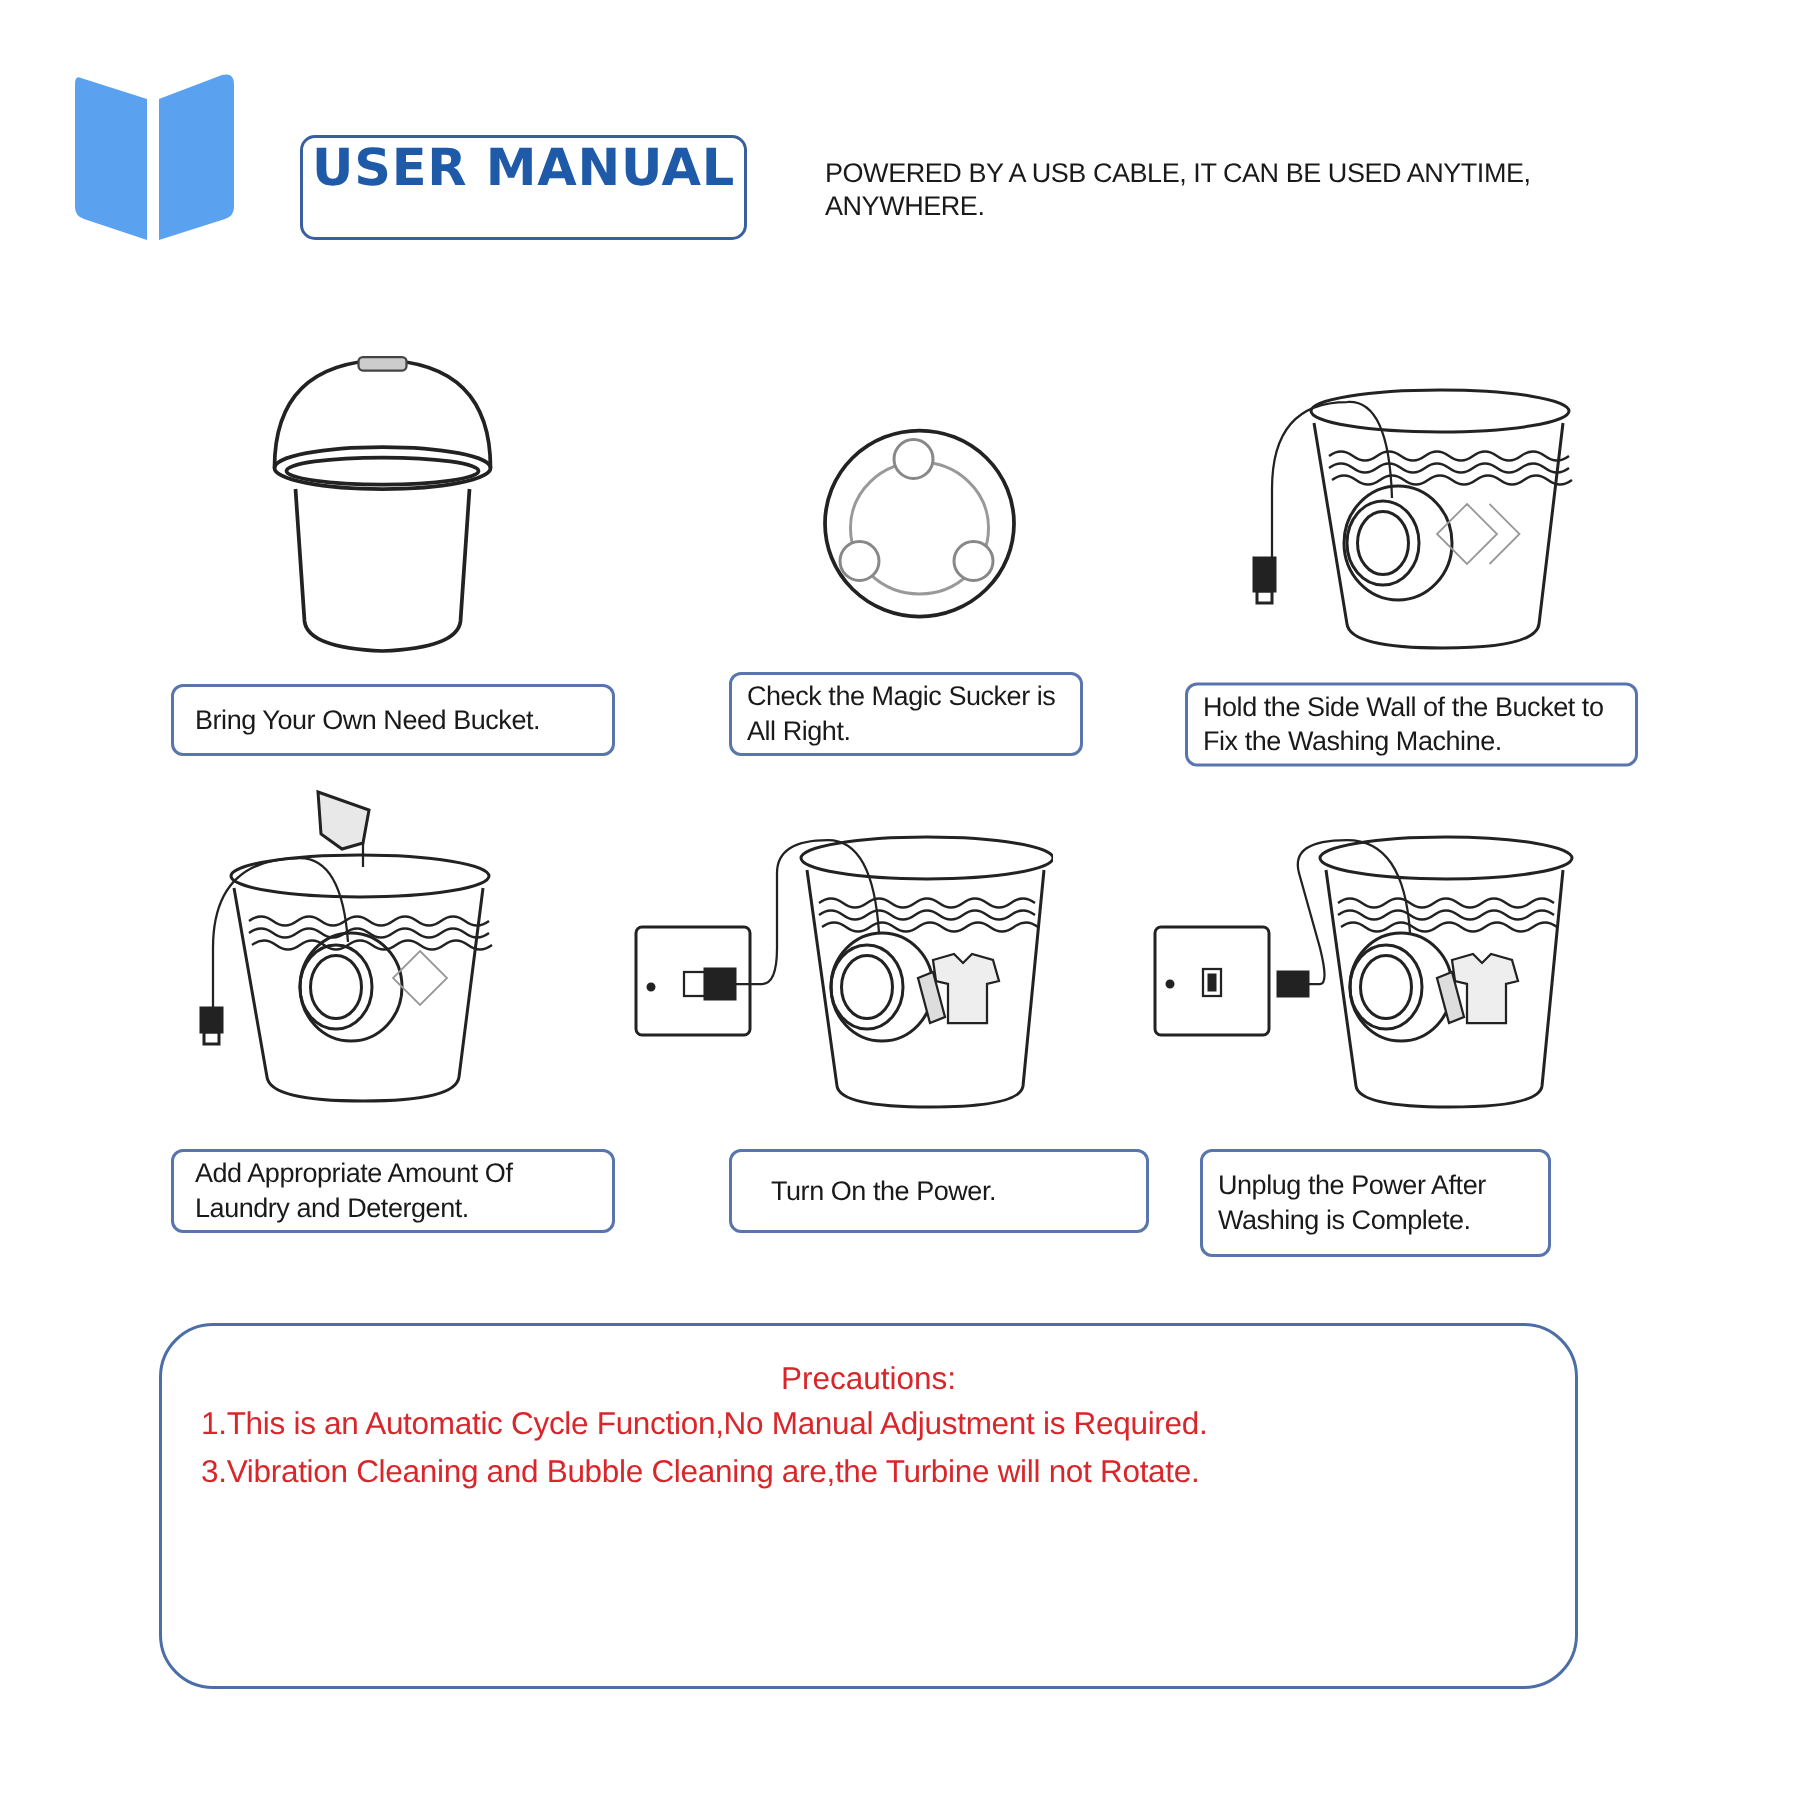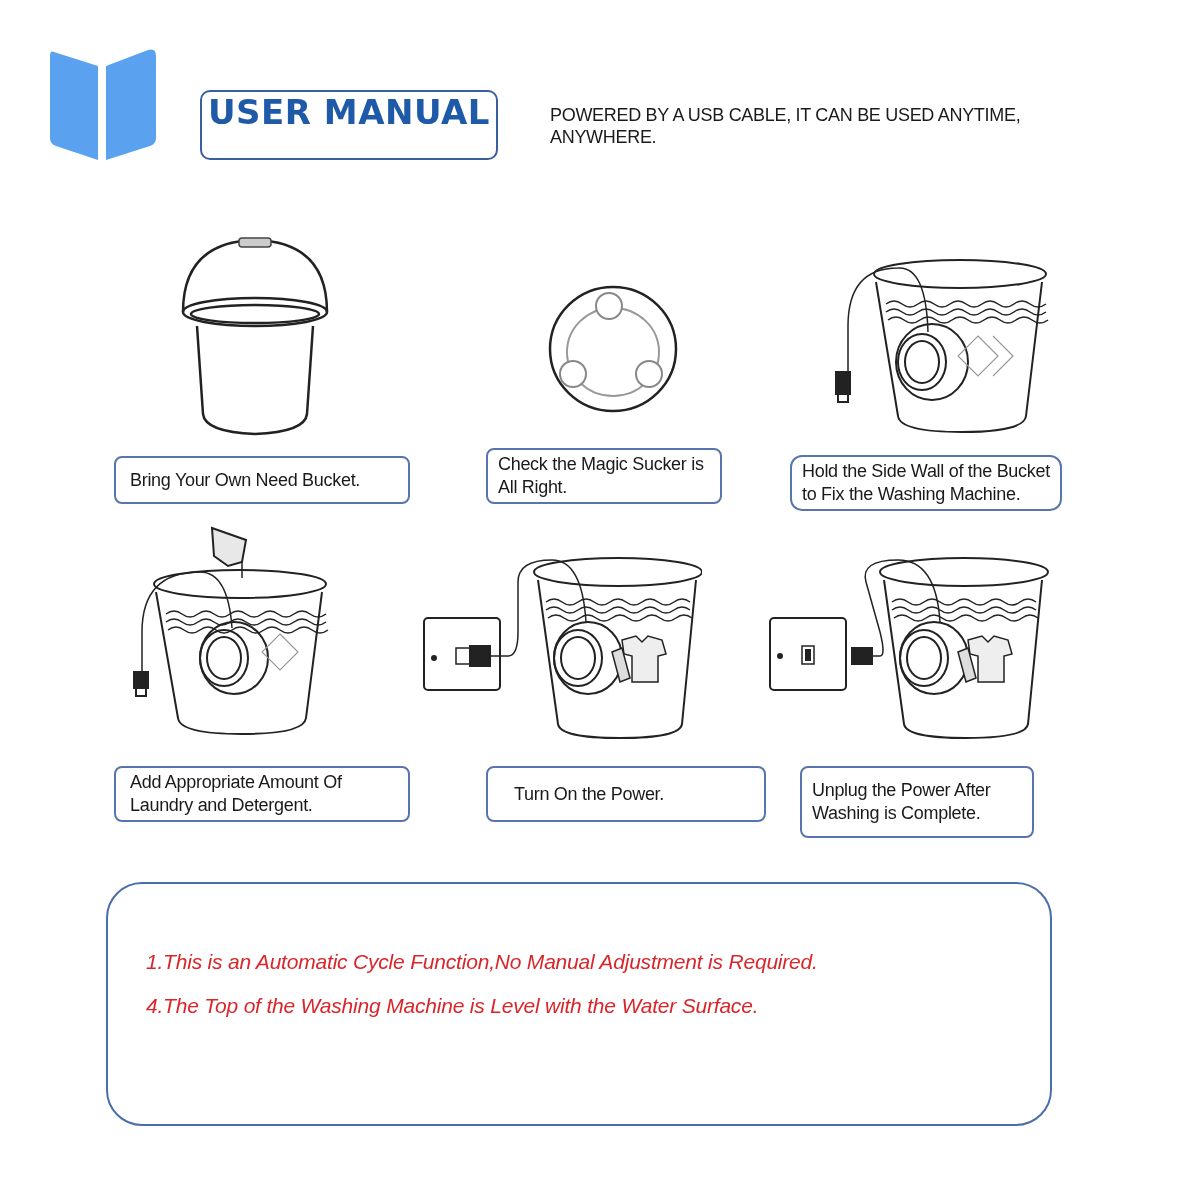--- a/index.html
+++ b/index.html
@@ -7,21 +7,21 @@
   .abs{position:absolute;}
   .logo{left:48px;top:46px;width:112px;height:116px;}
   .title-box{left:200px;top:90px;width:298px;height:70px;border:2px solid #3a5f9e;border-radius:10px;box-sizing:border-box;display:flex;justify-content:center;}
   .title-text{font-family:"DejaVu Sans",sans-serif;font-weight:bold;font-size:34px;color:#1f5aa8;letter-spacing:0.5px;}
   .tagline{left:550px;top:104px;width:560px;font-size:18px;line-height:22px;color:#1a1a1a;letter-spacing:-0.3px;text-transform:uppercase;}
   .step-box{border:2px solid #5876ad;border-radius:8px;box-sizing:border-box;padding:0 14px;display:flex;align-items:center;font-size:18px;line-height:23px;color:#1a1a1a;letter-spacing:-0.3px;background:#fff;}
   .illus{position:absolute;}
   .prec-box{left:106px;top:882px;width:946px;height:244px;border:2px solid #4b6ea8;border-radius:36px;box-sizing:border-box;}
   .prec-title{position:absolute;left:0;right:0;top:24px;text-align:center;font-size:21px;color:#d9262b;}
   .prec-list{position:absolute;left:26px;top:50px;width:910px;font-size:21px;line-height:31.5px;color:#d9262b;letter-spacing:-0.2px;}
-  .prec-item{margin:12px;font-style:italic;}
+  .prec-item{margin:0;}
 </style>
 </head>
 <body>
 
 <div class="abs logo">
   <svg width="112" height="116" viewBox="0 0 112 116">
     <path d="M6 6 Q2 4 2 10 L2 92 Q2 98 8 100 L50 114 L50 20 Z" fill="#5aa2f0"></path>
     <path d="M58 20 L100 4 Q108 2 108 10 L108 92 Q108 98 102 100 L58 114 Z" fill="#5aa2f0"></path>
   </svg>
 </div>
@@ -132,31 +132,32 @@
     <path d="M190 100 l10 -4 l8 30 l-10 4 z" fill="#ddd" stroke-width="1.5"></path>
   </svg>
 </div>
 
 <div class="abs step-box" style="left:114px;top:456px;width:296px;height:48px;">
   <span>Bring Your Own Need Bucket.</span>
 </div>
 <div class="abs step-box" style="left:486px;top:448px;width:236px;height:56px;padding:0 10px;">
   <span>Check the Magic Sucker is All Right.</span>
 </div>
-<div class="abs step-box" style="left:790px;top:455px;width:272px;height:56px;padding:0 10px;border-radius:12px;">
+<div class="abs step-box" style="left:790px;top:455px;width:302px;height:56px;padding:0 10px;">
   <span>Hold the Side Wall of the Bucket to Fix the Washing Machine.</span>
 </div>
 <div class="abs step-box" style="left:114px;top:766px;width:296px;height:56px;">
   <span style="display:block;width:260px;">Add Appropriate Amount Of Laundry and Detergent.</span>
 </div>
 <div class="abs step-box" style="left:486px;top:766px;width:280px;height:56px;padding:0 26px;">
   <span>Turn On the Power.</span>
 </div>
 <div class="abs step-box" style="left:800px;top:766px;width:234px;height:72px;padding:0 10px;">
   <span>Unplug the Power After Washing is Complete.</span>
 </div>
 
 <div class="abs prec-box">
+  <div class="prec-title">Precautions:</div>
   <div class="prec-list">
     <p class="prec-item">1.This is an Automatic Cycle Function,No Manual Adjustment is Required.</p>
-    <p class="prec-item">4.The Top of the Washing Machine is Level with the Water Surface.</p>
+    <p class="prec-item">3.Vibration Cleaning and Bubble Cleaning are,the Turbine will not Rotate.</p>
   </div>
 </div>
 
 </body></html>

